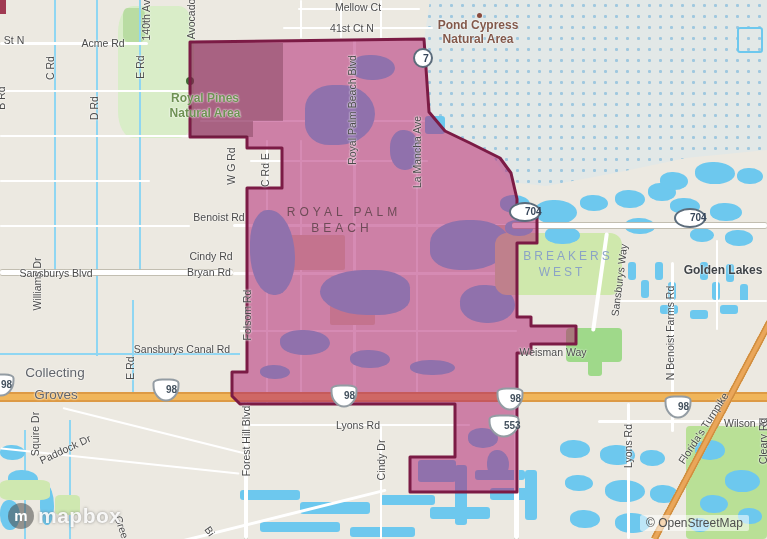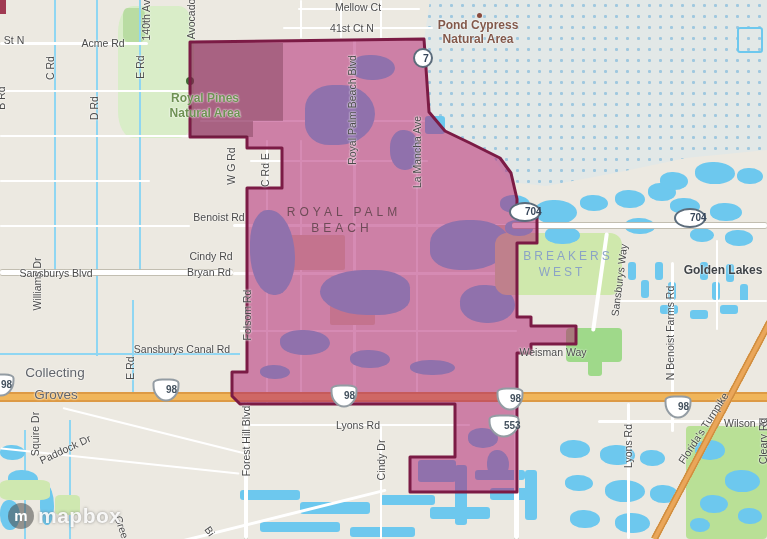--- a/index.html
+++ b/index.html
@@ -291,14 +291,15 @@
   <div class="lbl" style="left:748px;top:423px;">Wilson Rd</div>
   <div class="lbl" style="left:703px;top:428px;transform:translate(-50%,-50%) rotate(-57deg);">Florida's Turnpike</div>
   <div class="lbl v" style="left:670px;top:333px;">N Benoist Farms Rd</div>
   <div class="lbl v" style="left:628px;top:446px;">Lyons Rd</div>
   <div class="lbl v" style="left:763px;top:441px;">Cleary Rd</div>
 
   <div class="mbx">
     <div class="disc">m</div>
     <div class="word">mapbox</div>
   </div>
+  <div class="osm">© OpenStreetMap</div>
 
 </div>
 
 </body></html>

